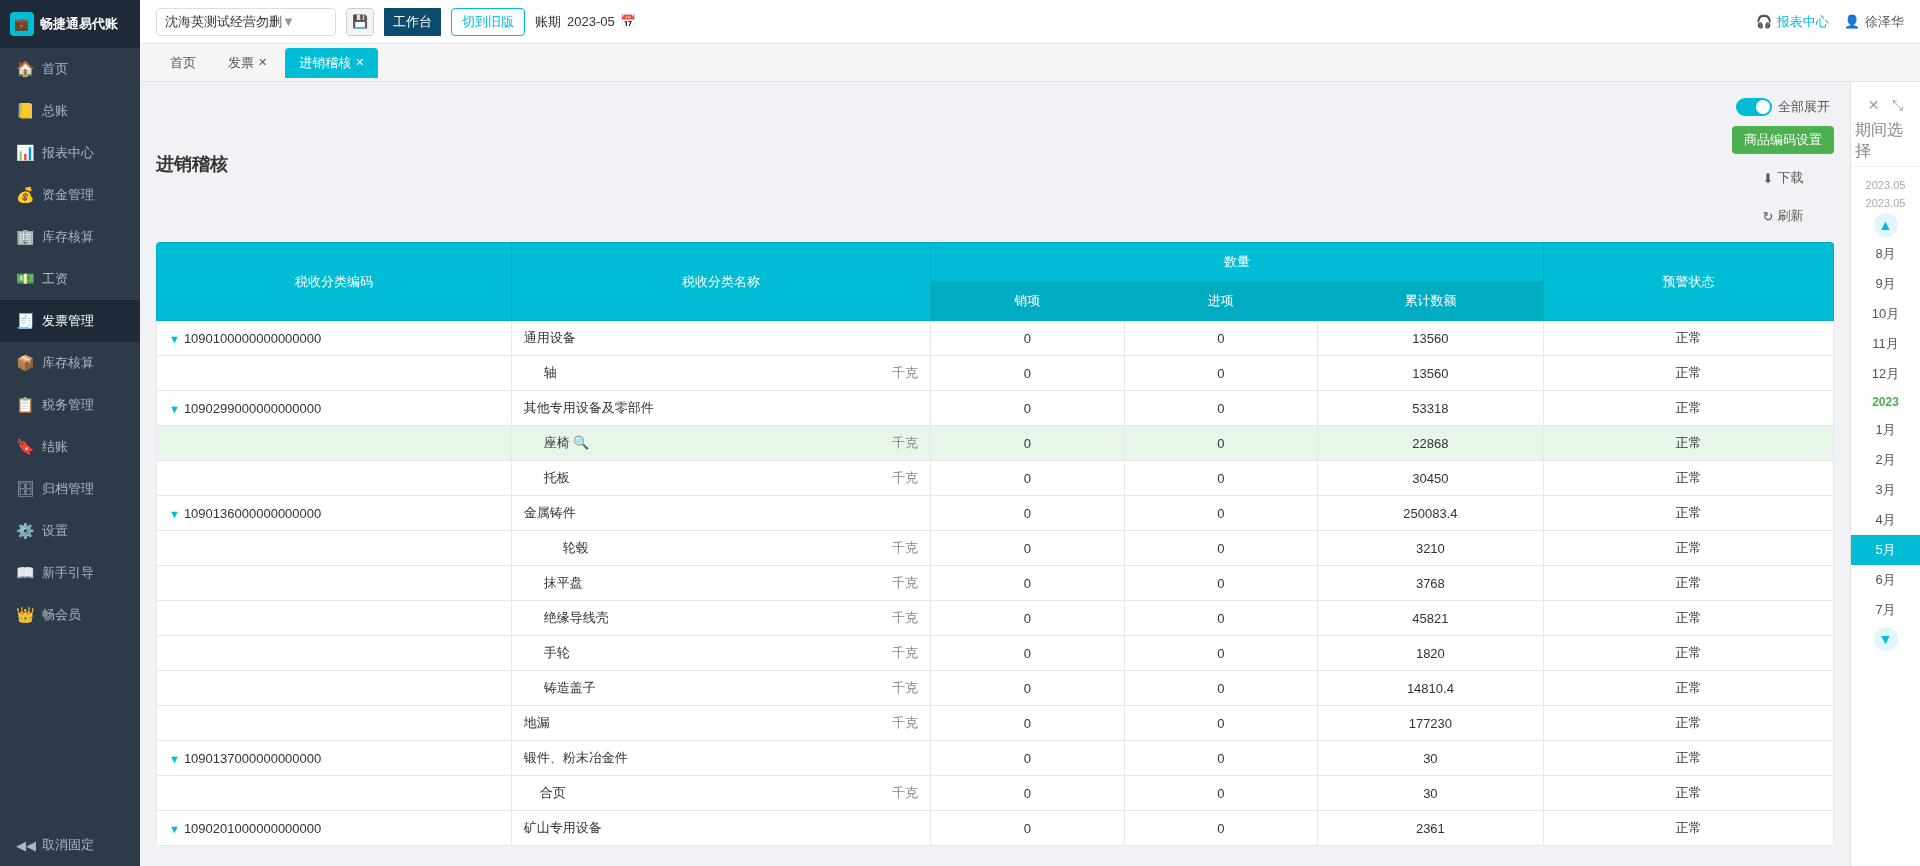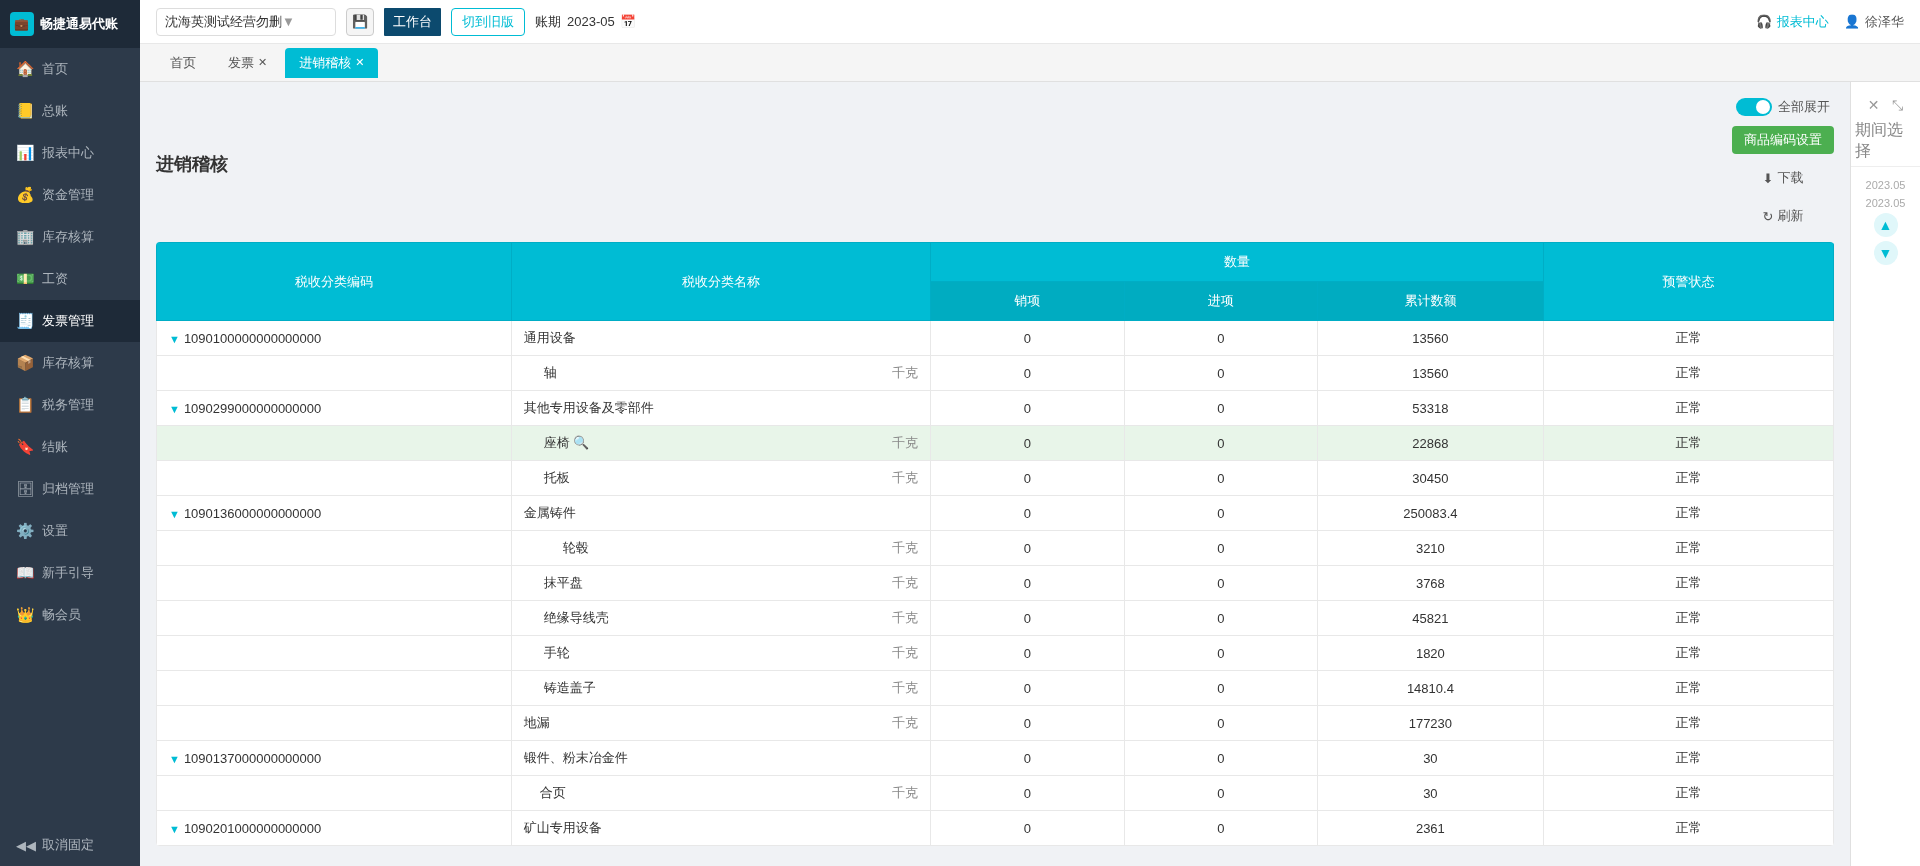--- a/index.html
+++ b/index.html
@@ -646,16 +646,31 @@
       <div class="panel-header">
         <div class="panel-header-icons">
           <div class="panel-close">✕</div>
           <div class="panel-expand">⤡</div>
         </div>
         <span class="panel-title">期间选择</span>
       </div>
       <div class="period-section-label">2023.05</div>
       <div class="period-section-label">2023.05</div>
       <div class="scroll-btn">▲</div>
+      <div class="month-list" id="month-list">
+      <div class="month-item">8月</div>
+          <div class="month-item">9月</div>
+          <div class="month-item">10月</div>
+          <div class="month-item">11月</div>
+          <div class="month-item">12月</div>
+          <div class="month-item year-label">2023</div>
+          <div class="month-item">1月</div>
+          <div class="month-item">2月</div>
+          <div class="month-item">3月</div>
+          <div class="month-item">4月</div>
+          <div class="month-item active">5月</div>
+          <div class="month-item">6月</div>
+          <div class="month-item">7月</div>
+        </div>
       <div class="scroll-btn">▼</div>
     </div>
   </div>
 </div>
 
 </body></html>

